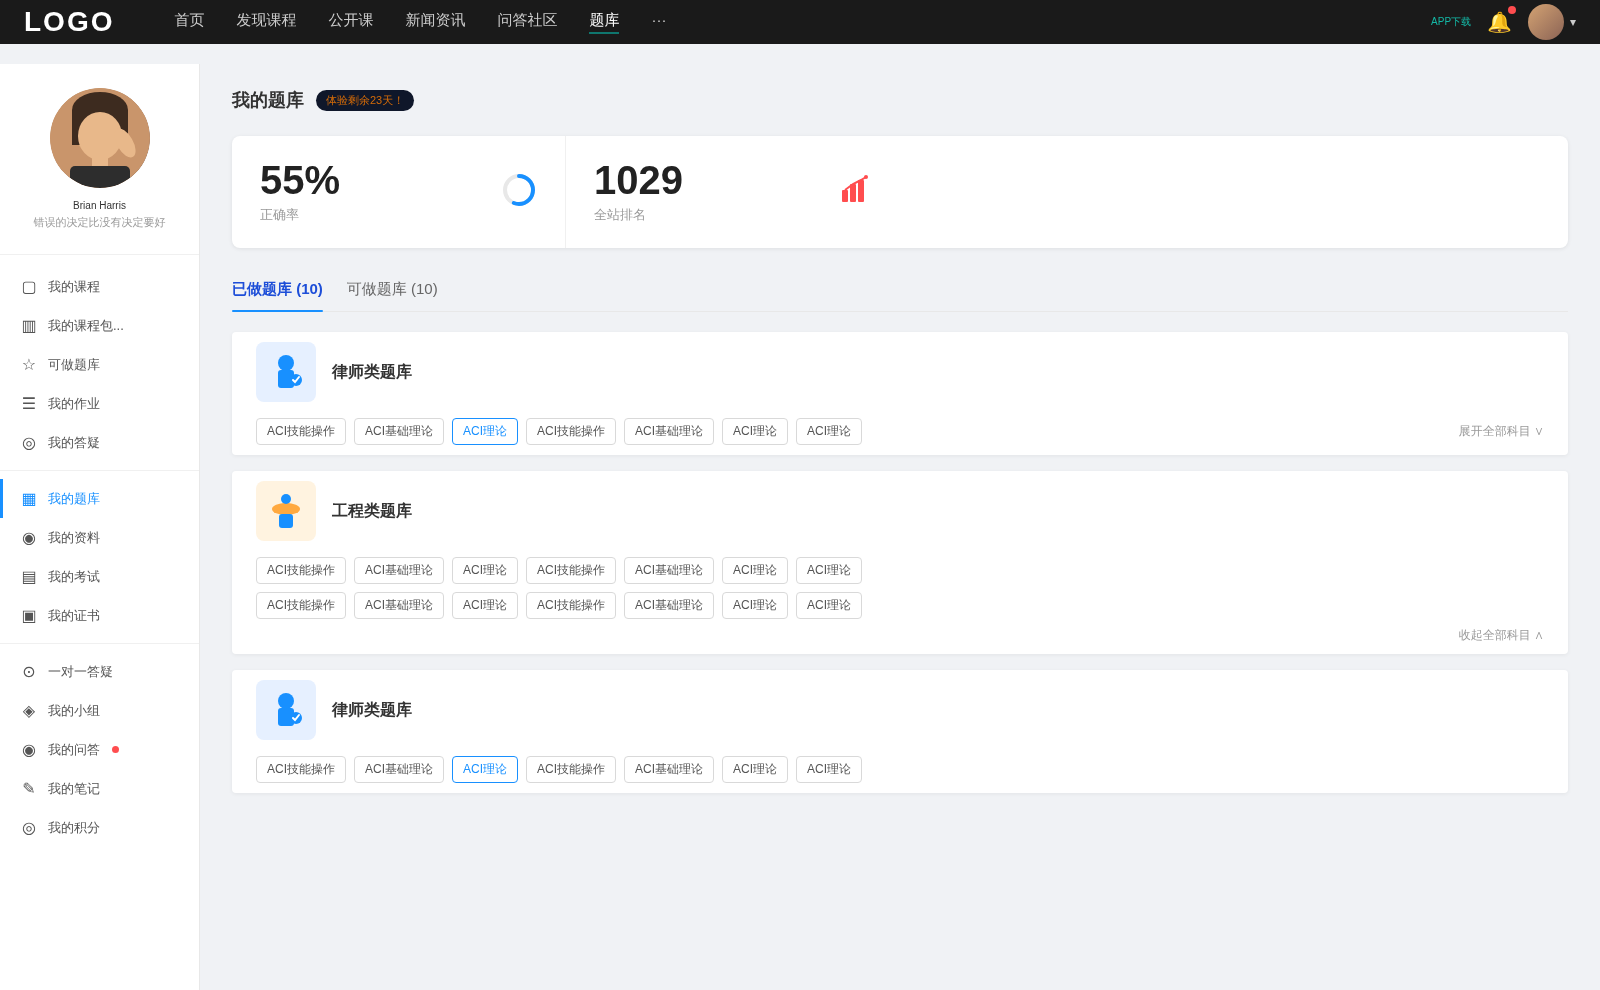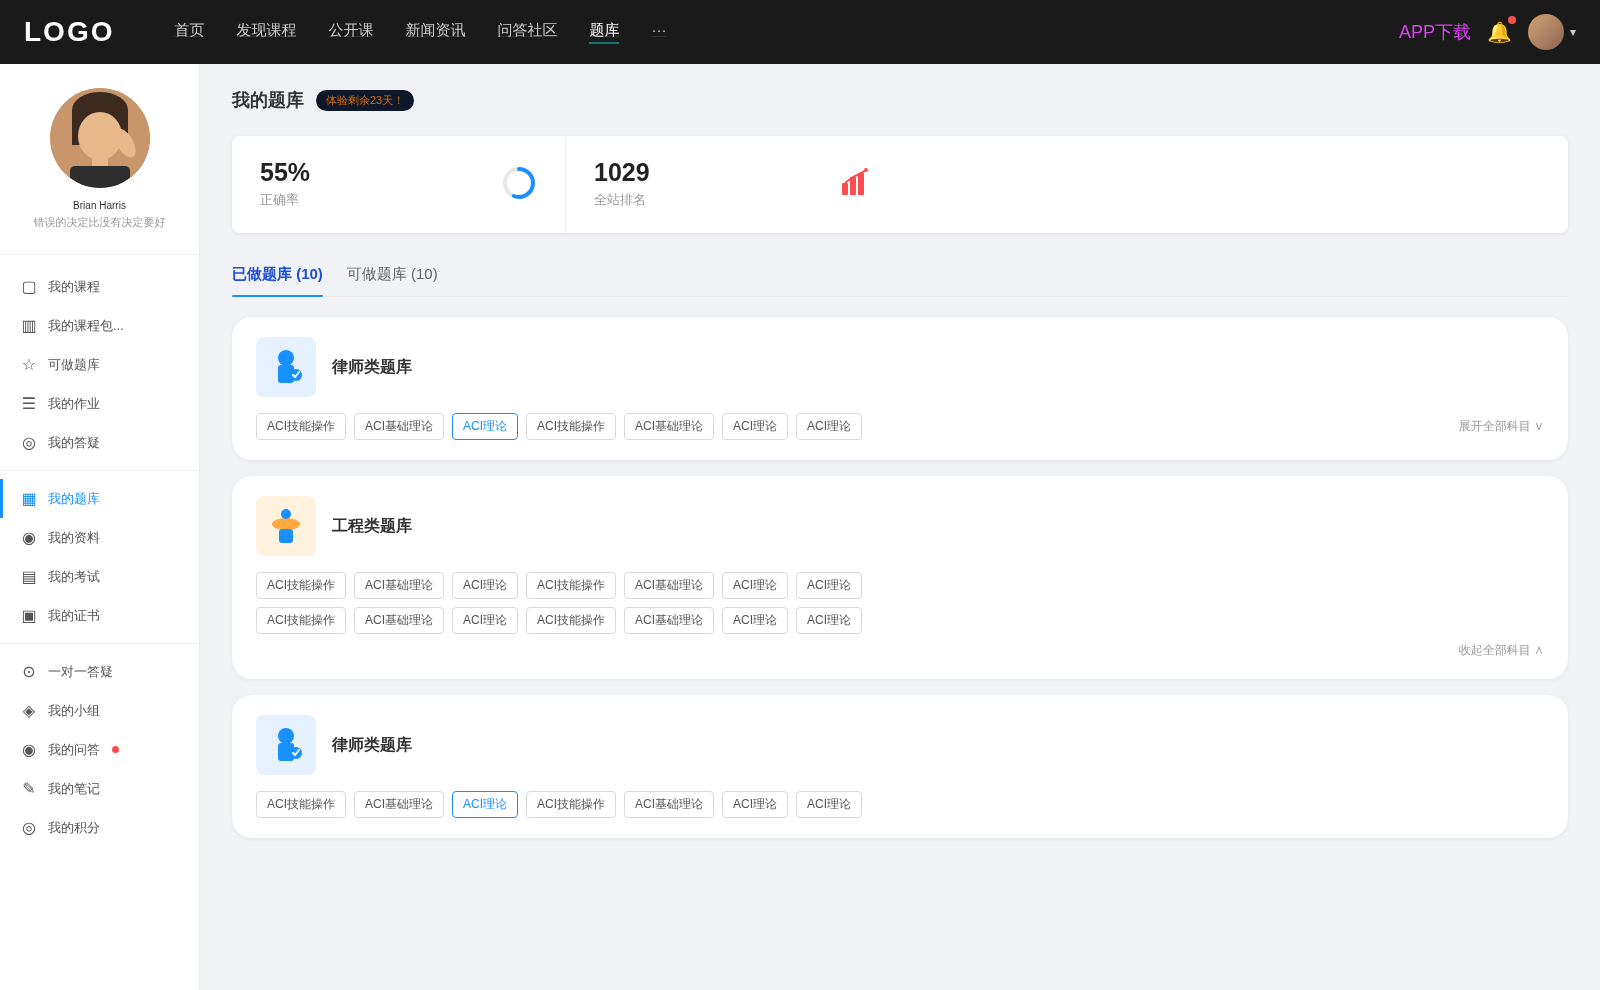--- a/index.html
+++ b/index.html
@@ -1,60 +1,59 @@
 <!DOCTYPE html>
 <html><head>
   <meta charset="utf-8">
   <style>
     * { box-sizing: border-box; margin: 0; padding: 0; }
     body { font-family: -apple-system, BlinkMacSystemFont, 'PingFang SC', 'Microsoft YaHei', sans-serif; background: #f0f2f5; color: #333; }
 
     
     .navbar {
       background: #1a1a1a;
-      height: 64px;
+      height: 44px;
       display: flex;
       align-items: center;
       padding: 0 24px;
       position: fixed;
       top: 0; left: 0; right: 0;
       z-index: 100;
     }
     .navbar-logo {
       color: white;
       font-size: 28px;
       font-weight: bold;
       margin-right: 60px;
       letter-spacing: 2px;
     }
     .navbar-nav {
       display: flex;
       gap: 32px;
       flex: 1;
-      text-decoration: underline;
     }
     .navbar-nav a {
       color: #ccc;
       text-decoration: none;
       font-size: 15px;
       cursor: pointer;
     }
     .navbar-nav a.active {
       color: white;
       border-bottom: 2px solid #0f766e;
       padding-bottom: 2px;
     }
     .navbar-right {
       display: flex;
       align-items: center;
       gap: 16px;
     }
     .navbar-download {
-      color: #d946ef;
-      font-size: 18px;
+      color: #14b8a6;
+      font-size: 10px;
       cursor: pointer;
     }
     .bell-icon {
       color: #ccc;
       font-size: 20px;
       cursor: pointer;
       position: relative;
     }
     .bell-badge {
       position: absolute;
@@ -202,21 +201,21 @@
     .stat-item {
       padding: 24px 28px;
       border-right: 1px solid #f0f0f0;
       display: flex;
       align-items: center;
       gap: 12px;
     }
     .stat-item:last-child { border-right: none; }
     .stat-value-wrap {}
     .stat-value {
-      font-size: 25px;
+      font-size: 40px;
       font-weight: 700;
       color: #222;
       line-height: 1;
     }
     .stat-label {
       font-size: 13px;
       color: #999;
       margin-top: 6px;
     }
 
@@ -245,24 +244,24 @@
       left: 0;
       right: 0;
       height: 2px;
       background: #1890ff;
       border-radius: 1px;
     }
 
     
     .qbank-card {
       background: #fff;
-      border-radius: 20px;
+      border-radius: 4px;
       margin-bottom: 16px;
       box-shadow: 0 1px 4px rgba(0,0,0,0.06);
-      padding: 20px 24px;
+      padding: 10px 24px;
     }
     .qbank-header {
       display: flex;
       align-items: center;
       gap: 16px;
       margin-bottom: 16px;
     }
     .qbank-icon-wrap {
       width: 60px;
       height: 60px;

